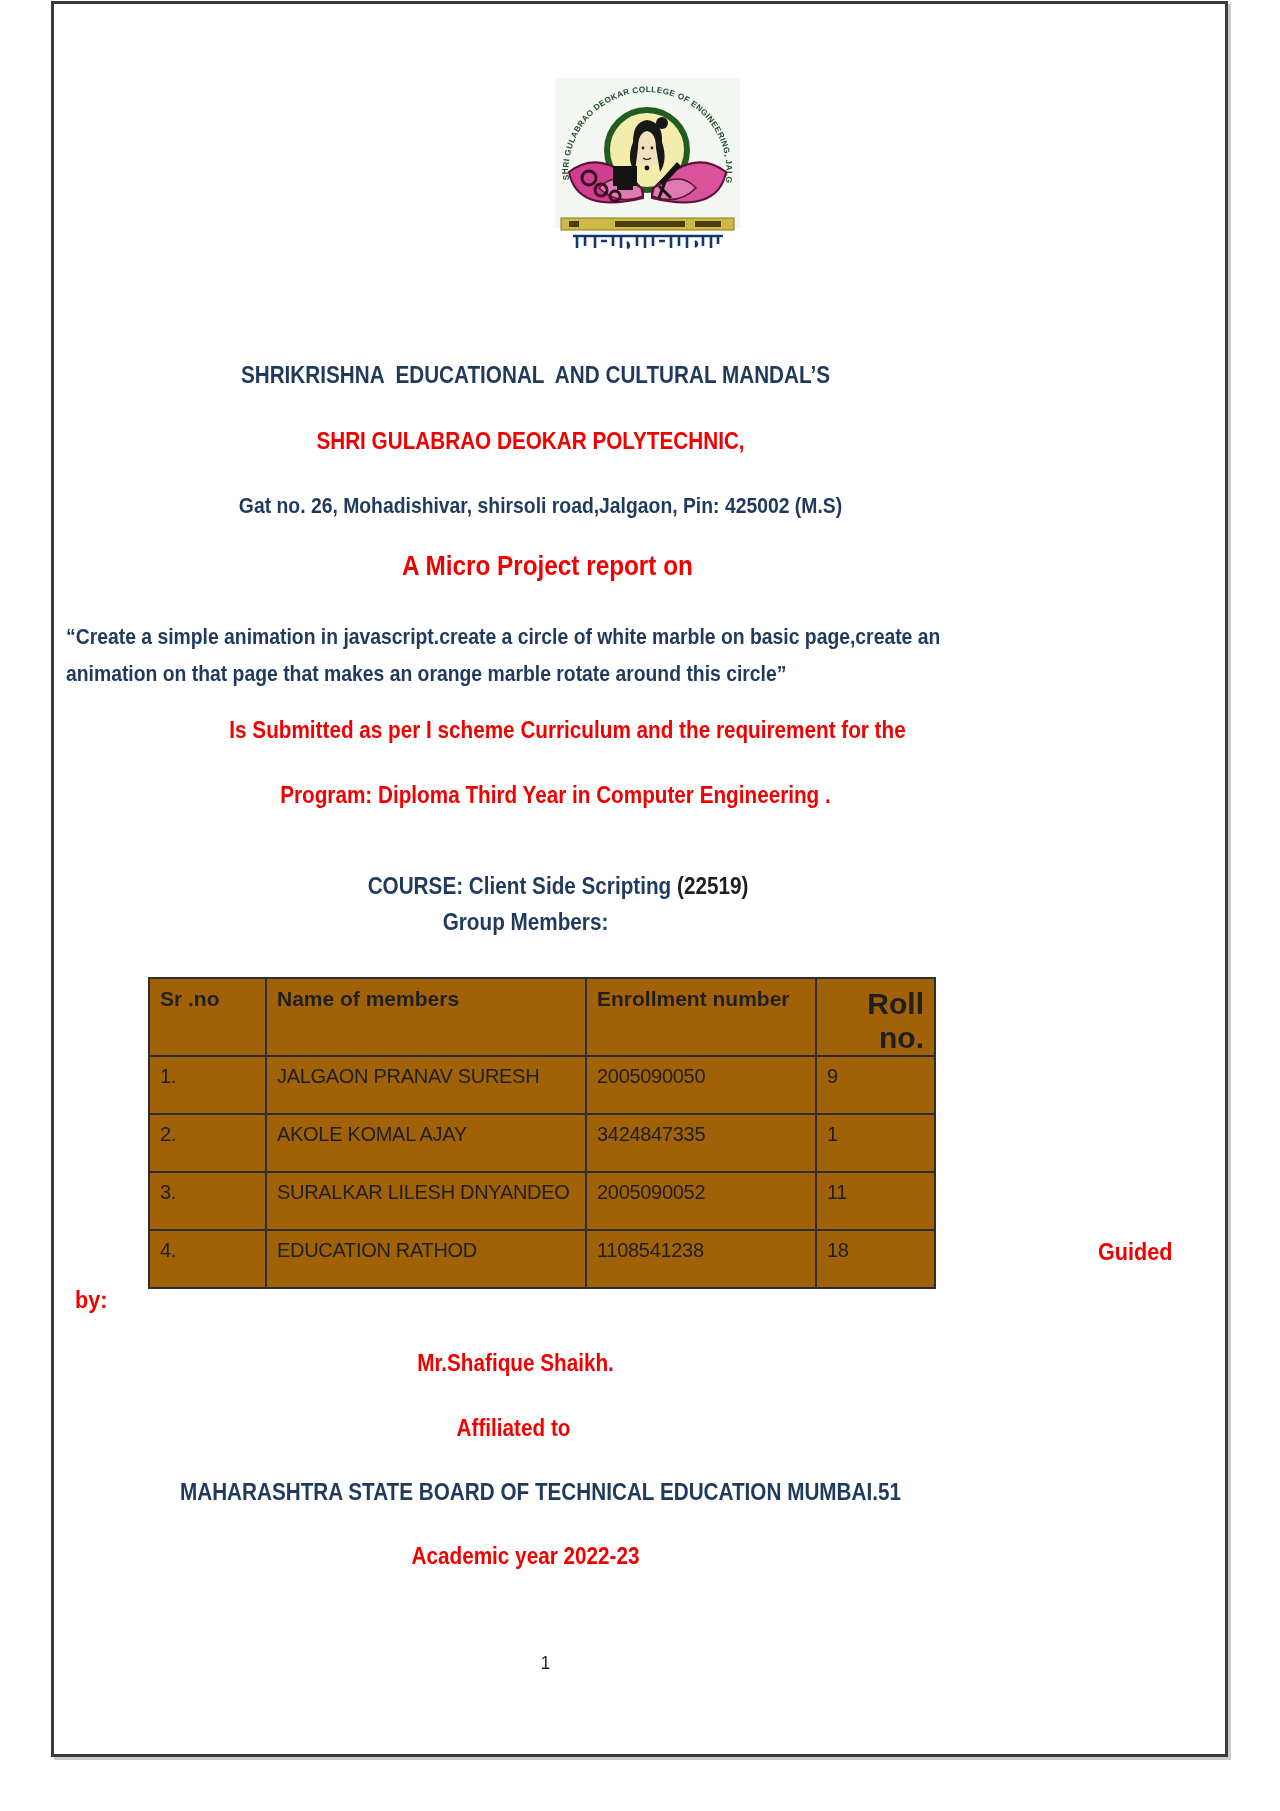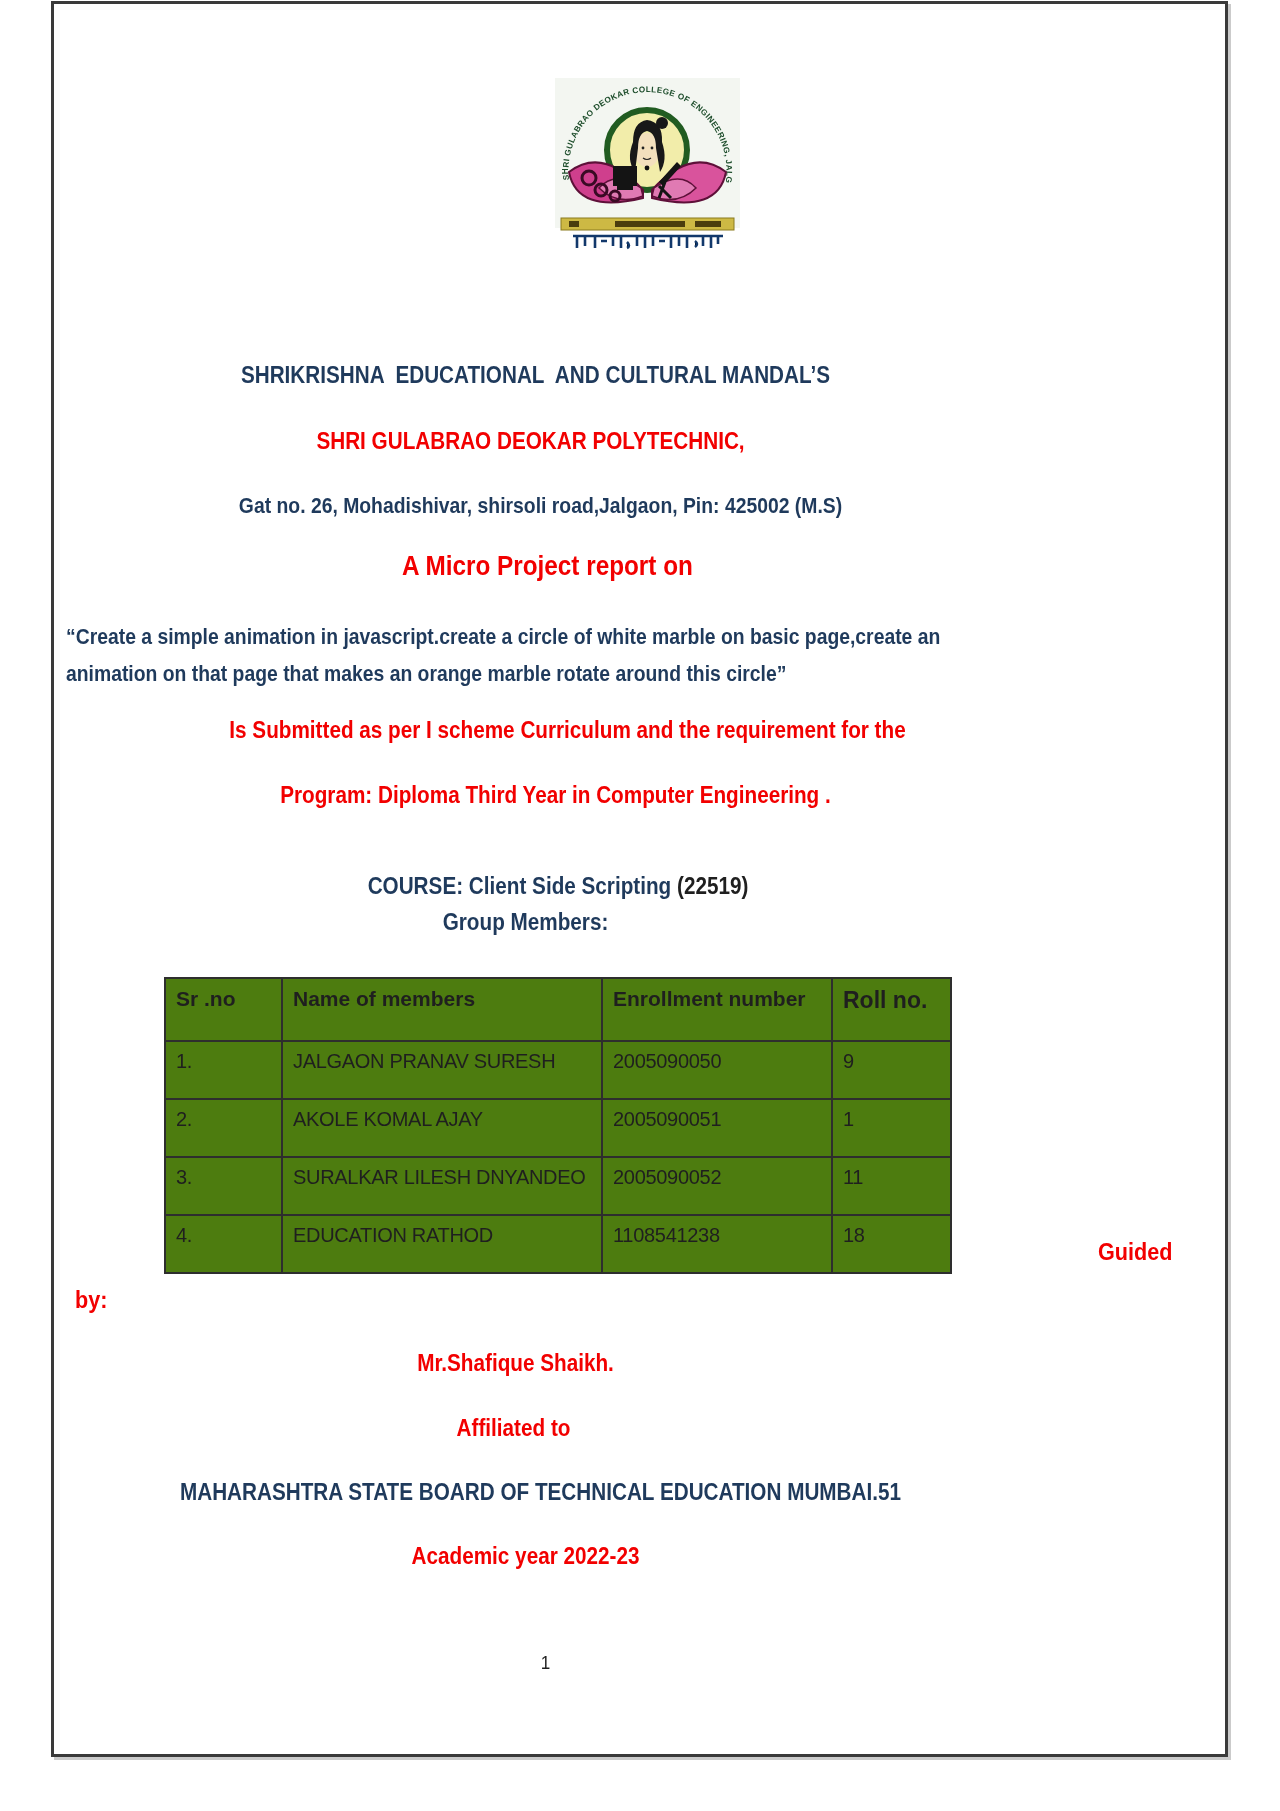--- a/index.html
+++ b/index.html
@@ -37,36 +37,36 @@
   .leftline {
     position:absolute;
     font-weight:bold;
     white-space:pre-wrap;
     transform:scaleX(0.9);
     transform-origin:left center;
   }
   .quote { left:66px; width:1180px; line-height:37px; }
   table.members {
     position:absolute;
-    left:164px; top:977px;
+    left:148px; top:977px;
     border-collapse:collapse;
     table-layout:fixed;
     width:786px;
-    background:#4d7c0f;
+    background:#a16207;
   }
   table.members th, table.members td {
     border:2px solid #2e2e2e;
     vertical-align:top;
     text-align:left;
     padding:8px 10px 0 10px;
     color:#1f1f1f;
     overflow:hidden;
   }
   table.members th { height:63px; font-size:21px; font-weight:bold; }
-  table.members th.roll { font-size:23px; }
+  table.members th.roll { font-size:30px;text-align:right; }
   table.members td { height:58px; font-size:20px; font-weight:normal; letter-spacing:-0.3px; }
   .pagenum { font-weight:normal; }
 </style>
 </head>
 <body>
 
 <div class="canvas">
 
   <div class="page-border"></div>
 
@@ -154,21 +154,21 @@
     </tr>
     <tr>
       <td>1.</td>
       <td>JALGAON PRANAV SURESH</td>
       <td>2005090050</td>
       <td>9</td>
     </tr>
     <tr>
       <td>2.</td>
       <td>AKOLE KOMAL AJAY</td>
-      <td>2005090051</td>
+      <td>3424847335</td>
       <td>1</td>
     </tr>
     <tr>
       <td>3.</td>
       <td>SURALKAR LILESH DNYANDEO</td>
       <td>2005090052</td>
       <td>11</td>
     </tr>
     <tr>
       <td>4.</td>

